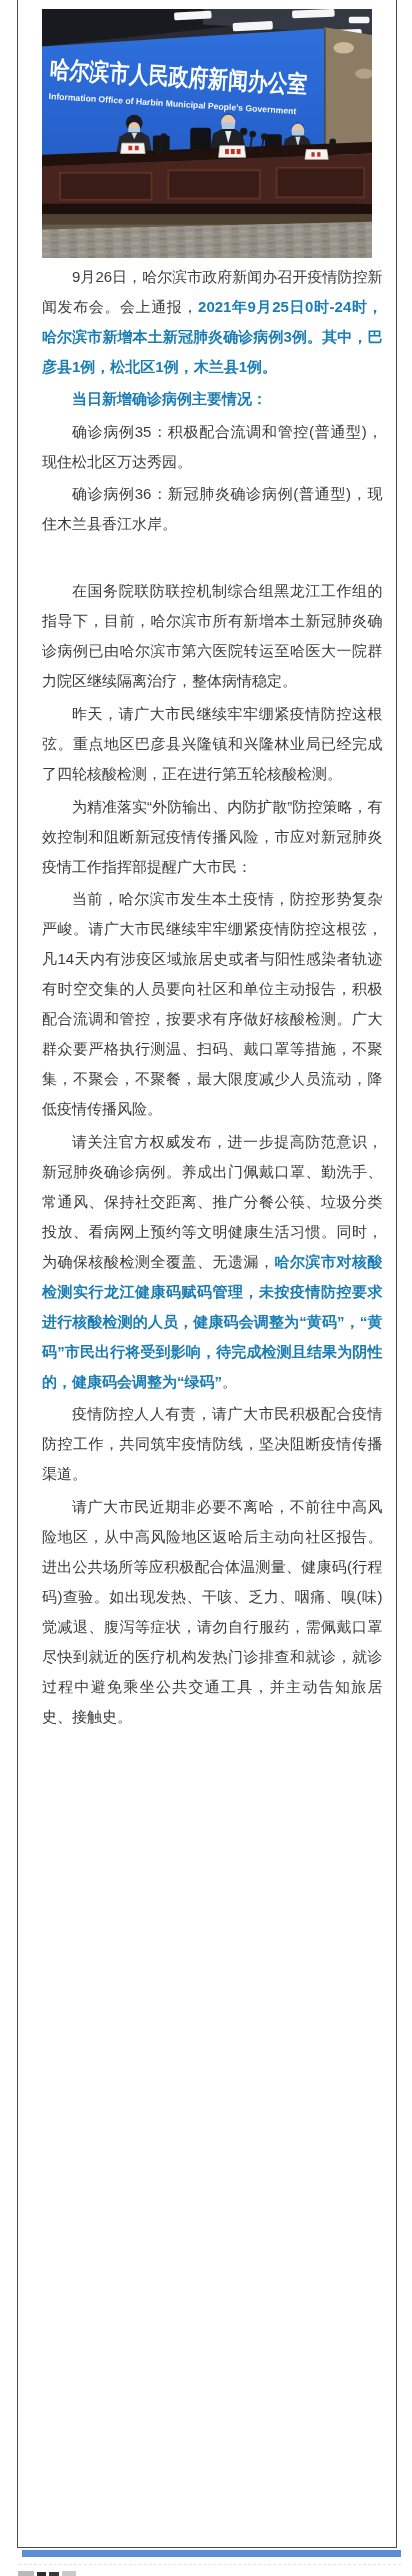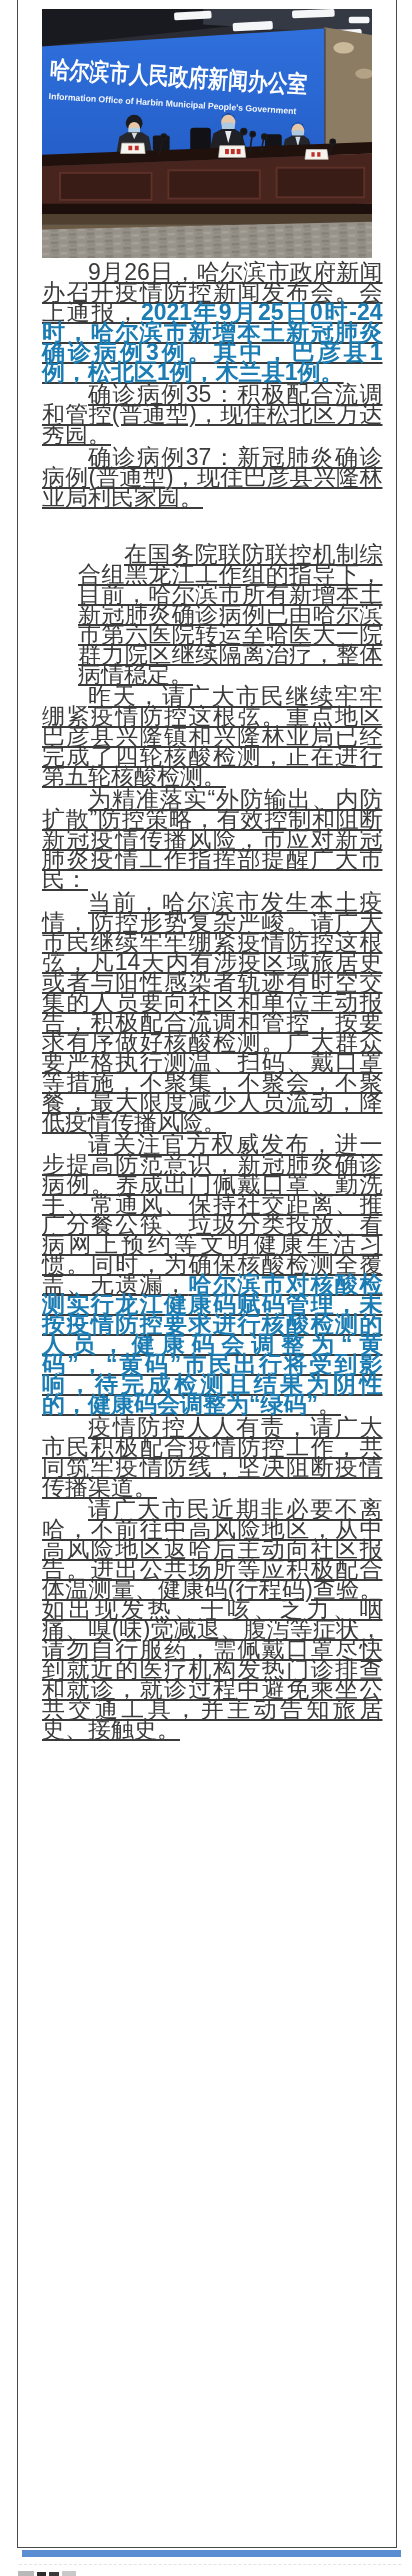--- a/index.html
+++ b/index.html
@@ -10,27 +10,26 @@
   }
   .card{
     position:absolute;left:17px;top:-2.6px;width:380px;height:2551px;
     box-sizing:border-box;border:1.3px solid #4b4b4b;background:#ffffff;
   }
   .photo-wrap{
     margin:10.3px 0 0 24px;width:330px;height:249px;overflow:hidden;background:#2b2c33;
   }
   .article{
     padding:0 13.5px 0 24px;
-    font-size:23px;line-height:20px;color:#3b3b3b;
+    font-size:15px;line-height:30px;color:#3b3b3b;
     text-align:justify;
-    text-decoration:underline;
   }
   .article p{margin:2.6px 0 0;text-indent:2em;}
   .article p.first{margin-top:3.9px;}
-  .article p.gap{margin-top:37px;margin-left:36px;}
+  .article p.gap{margin-top:37px;}
   .article .em{color:#1b7db3;font-weight:bold;}
   .accent-bar{
     position:absolute;left:22px;top:2550px;width:379px;height:7px;background:#5b8dd3;
   }
   .dash-line{
     position:absolute;left:19.3px;top:2564px;width:382px;height:0;border-top:0.6px dashed #e3e3e3;
   }
   .footer-strip{position:absolute;left:18px;top:2571px;height:7.7px;}
   .footer-strip span{display:inline-block;vertical-align:top;}
   .f-a{width:15.5px;height:7.7px;background:#b9b9b9;margin-right:3.9px;}
@@ -140,22 +139,23 @@
 
       <rect x="0" y="302" width="512" height="16" fill="#1c0f0c"></rect>
       <rect x="0" y="318" width="512" height="16" fill="#50402f"></rect>
       <rect x="0" y="334" width="512" height="8" fill="#6b5a45"></rect>
       <polygon points="0,342 512,330 512,386 0,386" fill="url(#carpet)"></polygon>
     </svg>
   </div>
 
   <div class="article" id="article">
       <p class="first"><span>9月26日，哈尔滨市政府新闻办召开疫情防控新闻发布会。会上通报，</span><span class="em">2021年9月25日0时-24时，哈尔滨市新增本土新冠肺炎确诊病例3例。其中，巴彦县1例，松北区1例，木兰县1例。</span></p>
+      <p><span class="em">当日新增确诊病例主要情况：</span></p>
       <p><span>确诊病例35：积极配合流调和管控(普通型)，现住松北区万达秀园。</span></p>
-      <p><span>确诊病例37：新冠肺炎确诊病例(普通型)，现住巴彦县兴隆林业局利民家园。</span></p>
+      <p><span>确诊病例36：新冠肺炎确诊病例(普通型)，现住木兰县香江水岸。</span></p>
       <p class="gap"><span>在国务院联防联控机制综合组黑龙江工作组的指导下，目前，哈尔滨市所有新增本土新冠肺炎确诊病例已由哈尔滨市第六医院转运至哈医大一院群力院区继续隔离治疗，整体病情稳定。</span></p>
       <p><span>昨天，请广大市民继续牢牢绷紧疫情防控这根弦。重点地区巴彦县兴隆镇和兴隆林业局已经完成了四轮核酸检测，正在进行第五轮核酸检测。</span></p>
       <p><span>为精准落实“外防输出、内防扩散”防控策略，有效控制和阻断新冠疫情传播风险，市应对新冠肺炎疫情工作指挥部提醒广大市民：</span></p>
       <p><span>当前，哈尔滨市发生本土疫情，防控形势复杂严峻。请广大市民继续牢牢绷紧疫情防控这根弦，凡14天内有涉疫区域旅居史或者与阳性感染者轨迹有时空交集的人员要向社区和单位主动报告，积极配合流调和管控，按要求有序做好核酸检测。广大群众要严格执行测温、扫码、戴口罩等措施，不聚集，不聚会，不聚餐，最大限度减少人员流动，降低疫情传播风险。</span></p>
       <p><span>请关注官方权威发布，进一步提高防范意识，新冠肺炎确诊病例。养成出门佩戴口罩、勤洗手、常通风、保持社交距离、推广分餐公筷、垃圾分类投放、看病网上预约等文明健康生活习惯。同时，为确保核酸检测全覆盖、无遗漏，</span><span class="em">哈尔滨市对核酸检测实行龙江健康码赋码管理，未按疫情防控要求进行核酸检测的人员，健康码会调整为“黄码”，“黄码”市民出行将受到影响，待完成检测且结果为阴性的，健康码会调整为“绿码”</span><span>。</span></p>
       <p><span>疫情防控人人有责，请广大市民积极配合疫情防控工作，共同筑牢疫情防线，坚决阻断疫情传播渠道。</span></p>
       <p><span>请广大市民近期非必要不离哈，不前往中高风险地区，从中高风险地区返哈后主动向社区报告。进出公共场所等应积极配合体温测量、健康码(行程码)查验。如出现发热、干咳、乏力、咽痛、嗅(味)觉减退、腹泻等症状，请勿自行服药，需佩戴口罩尽快到就近的医疗机构发热门诊排查和就诊，就诊过程中避免乘坐公共交通工具，并主动告知旅居史、接触史。</span></p>
     </div>
 </div>
 

